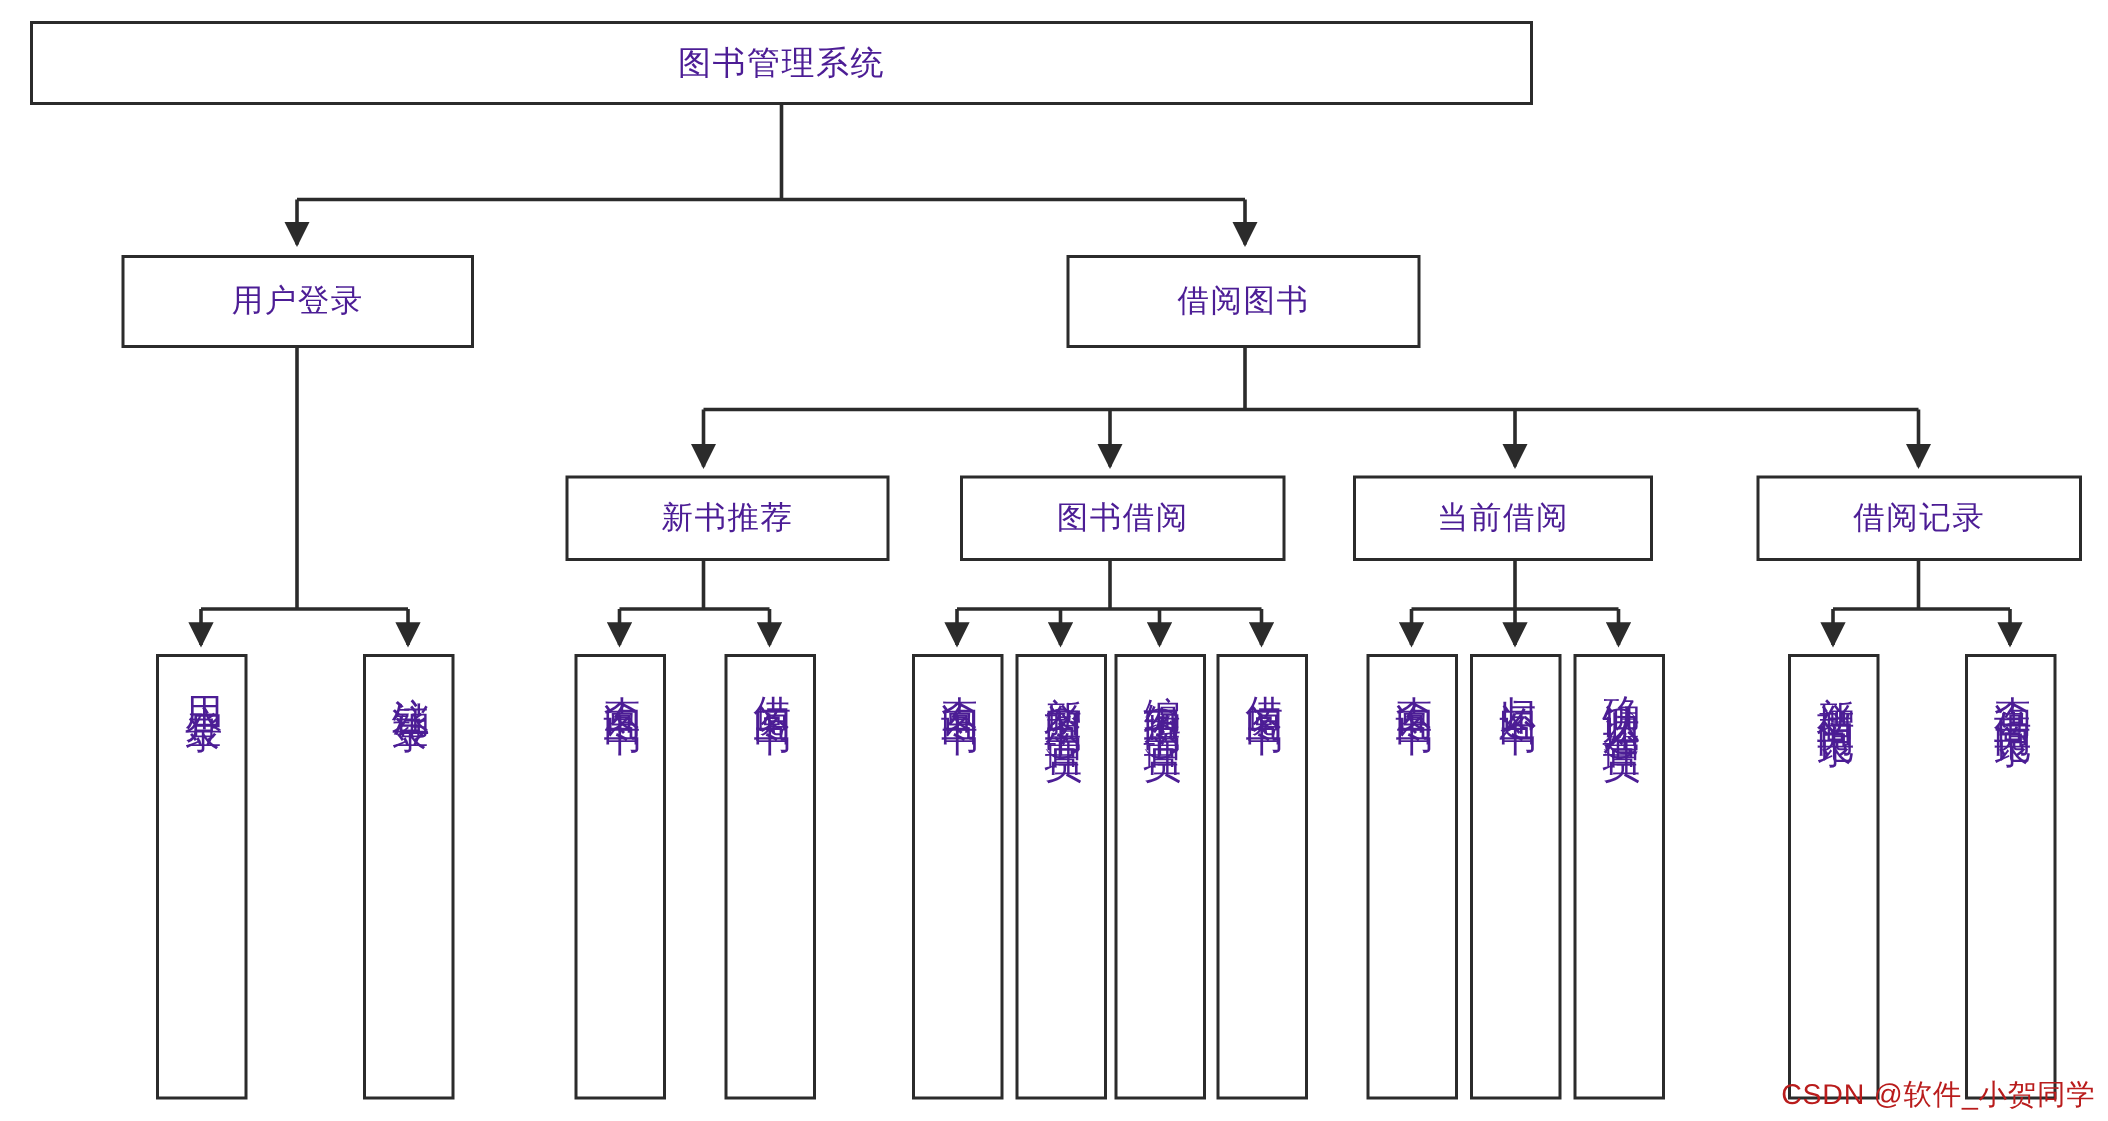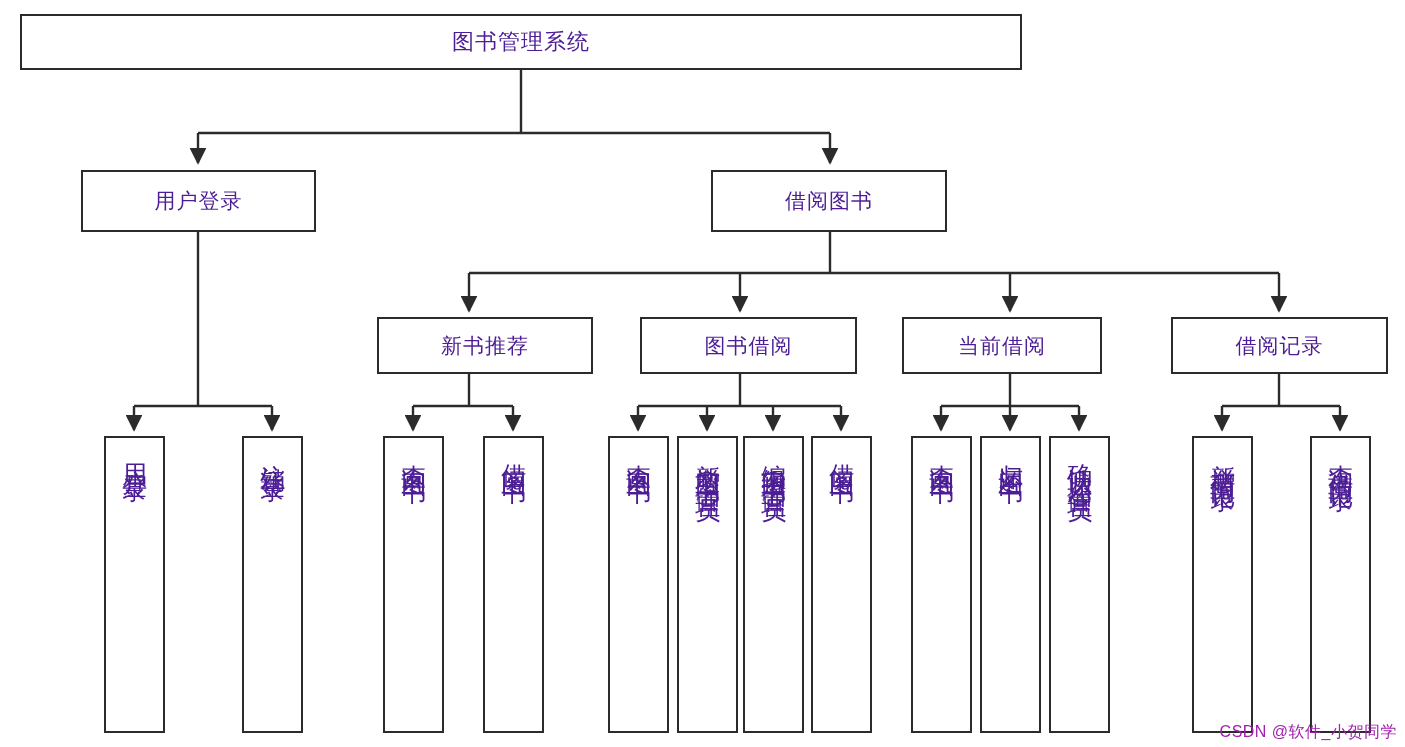--- a/index.html
+++ b/index.html
@@ -59,22 +59,22 @@
     left:0;top:0;
     width:1405px;height:747px;
     z-index:1;
     pointer-events:none;
   }
   
   .watermark{
     position:absolute;
     right:8px;
     bottom:4px;
-    font-size:16px;
-    color:#a21caf;
+    font-size:19px;
+    color:#b91c1c;
     letter-spacing:0.5px;
     z-index:5;
     white-space:nowrap;
     text-align:right;
   }
 </style>
 </head>
 <body>
 
 <div id="canvas">

